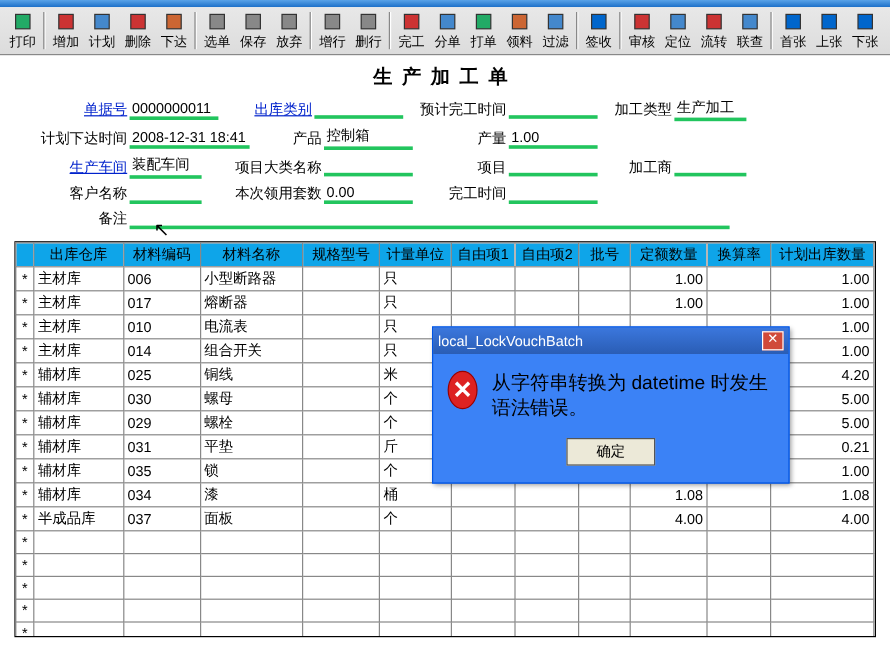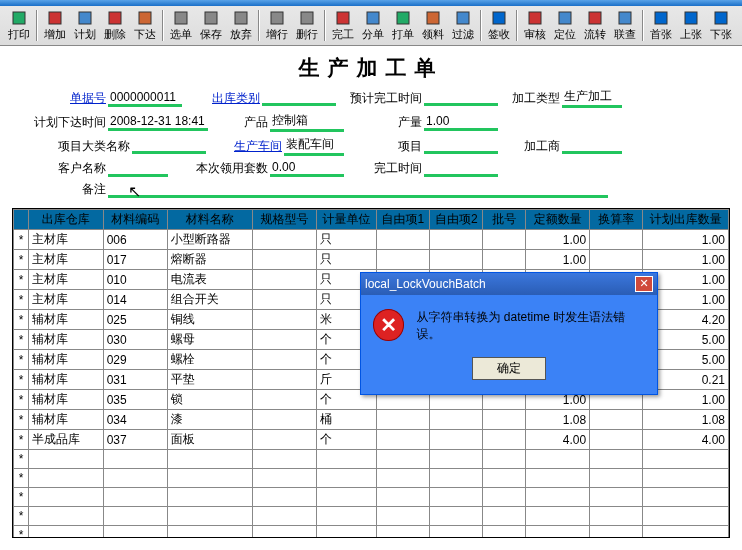--- a/index.html
+++ b/index.html
@@ -5,42 +5,42 @@
 * { box-sizing: border-box; margin: 0; padding: 0; font-family: "SimSun", "Microsoft YaHei", sans-serif; }
 body { background: #fff; font-size: 12px; overflow: hidden; width: 742px; height: 550px; }
 
 .toolbar { background: linear-gradient(#e8e8e8,#dcdcdc); border-bottom: 1px solid #888; display: flex; height: 40px; padding: 2px 4px; }
 .tbtn { display: flex; flex-direction: column; align-items: center; justify-content: center; padding: 0 3px; border: 1px solid transparent; cursor: pointer; min-width: 28px; }
 .tbtn .ti { width: 16px; height: 16px; margin-bottom: 1px; }
 .tbtn .tl { font-size: 11px; color: #000; white-space: nowrap; }
 .tsep { width: 2px; border-left: 1px solid #888; border-right: 1px solid #fff; margin: 2px 2px; }
 
 .form-area { padding: 8px 30px 4px 30px; }
-.doc-title { text-align: center; font-family: "SimHei","KaiTi"; font-size: 21px; font-weight: bold; margin-bottom: 6px; letter-spacing: 8px; }
+.doc-title { text-align: center; font-family: "SimHei","KaiTi"; font-size: 16px; font-weight: bold; margin-bottom: 6px; letter-spacing: 8px; }
 .form-rows { display: flex; flex-direction: column; gap: 4px; }
 .frow { display: flex; }
 .fcell { display: flex; align-items: center; }
 .flab { text-align: right; color: #000; font-size: 12px; padding-right: 2px; }
 .flab.link { color: #0022cc; text-decoration: underline; cursor: pointer; }
 .fval { border-bottom: 3px solid #22c55e; min-height: 16px; padding: 0 2px; font-size: 12px; background: transparent; }
 
 .grid-wrap { margin: 6px 12px 0 12px; border: 1px solid #000; overflow: auto; height: 330px; }
 table { border-collapse: collapse; width: 100%; table-layout: fixed; }
 th, td { border: 1px solid #888; padding: 1px 3px; font-size: 12px; height: 19px; white-space: nowrap; overflow: hidden; }
-th { background: #0369a1; font-weight: normal; text-align: center; }
+th { background: #0ea5e9; font-weight: normal; text-align: center; }
 td { background: #fff; }
 .rmark { width: 14px; text-align: center; }
 .num { text-align: right; }
 
 .dlg { position: absolute; left: 360px; top: 272px; width: 298px; background: #3b82f6; border: 1px solid #0054e3; box-shadow: 2px 2px 4px rgba(0,0,0,.4); }
 .dlg-title { background: linear-gradient(#3b77dd,#2a5db5); color: #fff; font-family: "Courier New", monospace; font-size: 12px; padding: 3px 4px; display: flex; justify-content: space-between; align-items: center; }
 .dlg-close { width: 18px; height: 16px; background: #d04a3a; border: 1px solid #fff; color: #fff; text-align: center; line-height: 12px; font-size: 11px; cursor: pointer; }
 .dlg-body { display: flex; padding: 14px 12px 6px 12px; align-items: flex-start; gap: 12px; }
 .dlg-icon { width: 32px; height: 32px; border-radius: 50%; background: #d22; display: flex; align-items: center; justify-content: center; color: #fff; font-weight: bold; font-size: 20px; border: 1px solid #900; }
-.dlg-msg { font-size: 12px; }
+.dlg-msg { font-size: 16px; }
 .dlg-btns { text-align: center; padding: 8px 0 14px 0; }
 .dlg-btn { padding: 2px 24px; font-size: 12px; background: #ece9d8; border: 1px solid #555; cursor: pointer; }
 
 .cursor { position: absolute; left: 128px; top: 182px; pointer-events: none; font-size: 16px; }
 .titlebar { height: 6px; background: linear-gradient(#5aa3e8,#1b6fc8); }
 </style>
 </head>
 <body>
 
 <div class="titlebar"></div>
@@ -223,26 +223,26 @@
           <span class="flab" style="width:62px">产品</span>
           <span class="fval" style="width:74px">控制箱</span>
         </div>
       <div class="fcell">
           <span class="flab" style="width:80px">产量</span>
           <span class="fval" style="width:74px">1.00</span>
         </div>
     </div>
     <div class="frow">
       <div class="fcell">
+          <span class="flab link" style="width:78px">生产车间</span>
+          <span class="fval" style="width:60px">装配车间</span>
+        </div>
+      <div class="fcell">
           <span class="flab" style="width:102px">项目大类名称</span>
           <span class="fval" style="width:74px"></span>
-        </div>
-      <div class="fcell">
-          <span class="flab link" style="width:78px">生产车间</span>
-          <span class="fval" style="width:60px">装配车间</span>
         </div>
       <div class="fcell">
           <span class="flab" style="width:80px">项目</span>
           <span class="fval" style="width:74px"></span>
         </div>
       <div class="fcell">
           <span class="flab" style="width:64px">加工商</span>
           <span class="fval" style="width:60px"></span>
         </div>
     </div>

